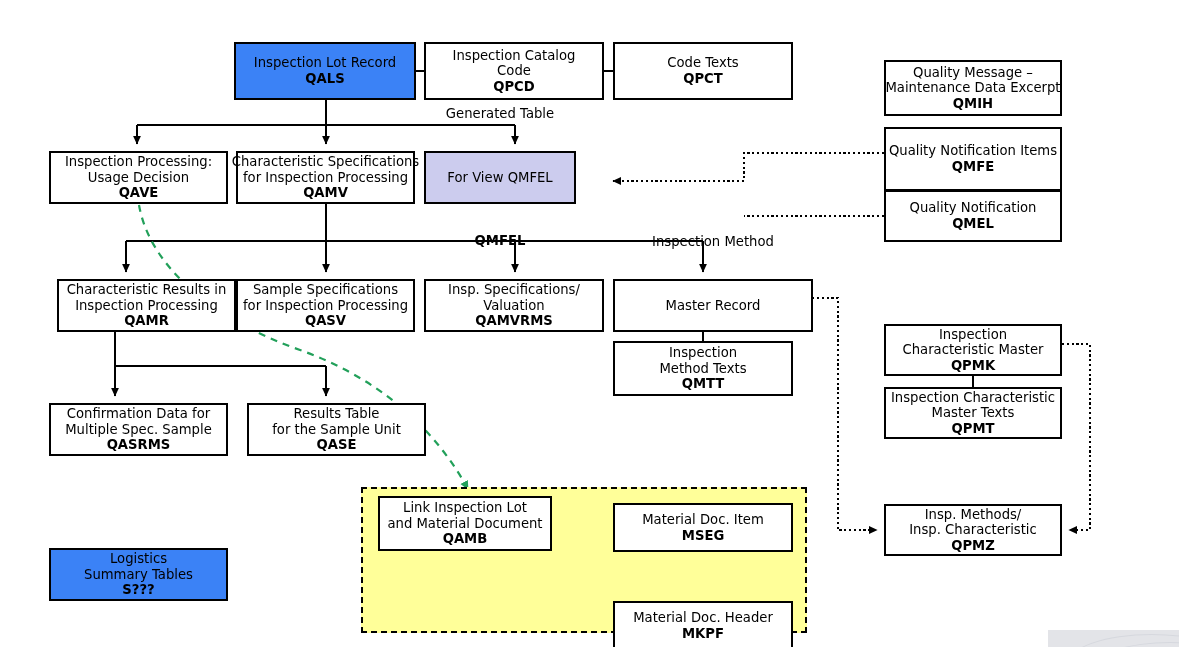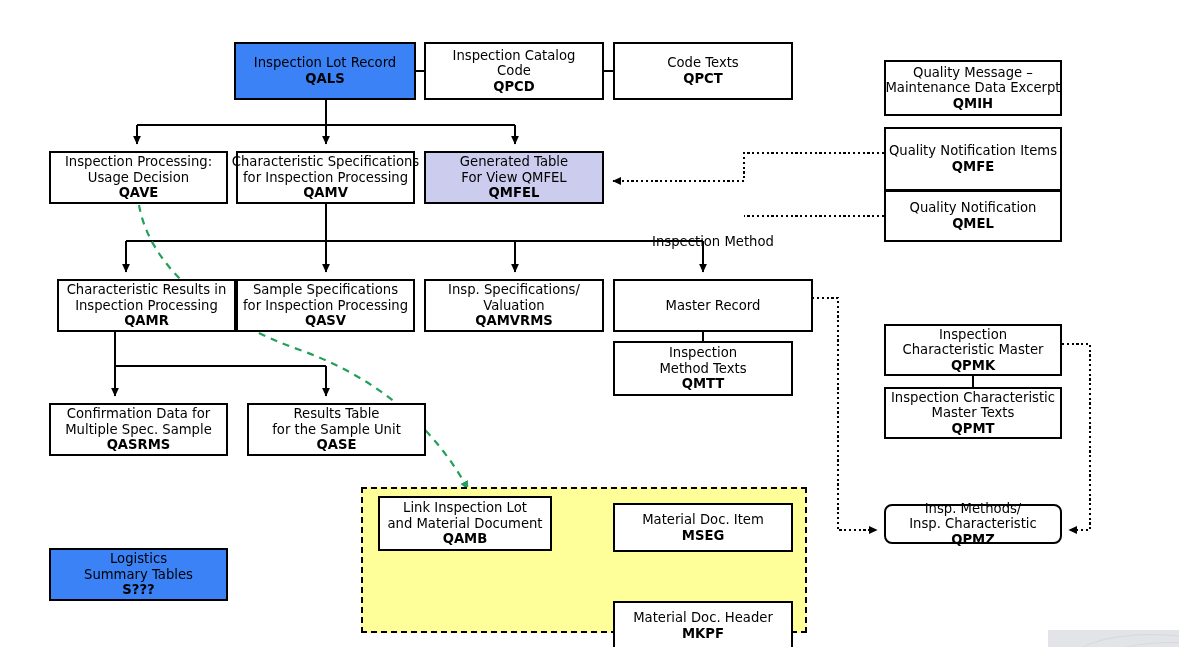--- a/index.html
+++ b/index.html
@@ -162,21 +162,21 @@
       <div class="node" style="left: 49px; top: 151px; width: 179px; height: 53px;">
         <span class="ln">Inspection Processing:</span>
         <span class="ln">Usage Decision</span>
         <span class="tbl">QAVE</span>
       </div>
       <div class="node" style="left: 236px; top: 151px; width: 179px; height: 53px;">
         <span class="ln">Characteristic Specifications</span>
         <span class="ln">for Inspection Processing</span>
         <span class="tbl">QAMV</span>
       </div>
-      <div class="node lav" style="left: 424px; top: 151px; width: 180px; height: 53px;">
+      <div class="node lav" style="left: 424px; top: 151px; width: 152px; height: 53px; gap: 48px;">
         <span class="ln">Generated Table</span>
         <span class="ln">For View QMFEL</span>
         <span class="tbl">QMFEL</span>
       </div>
       <div class="node" style="left: 49px; top: 279px; width: 179px; height: 53px; margin-left: 8px;">
         <span class="ln">Characteristic Results in</span>
         <span class="ln">Inspection Processing</span>
         <span class="tbl">QAMR</span>
       </div>
       <div class="node" style="left: 236px; top: 279px; width: 179px; height: 53px;">
@@ -212,21 +212,21 @@
       <div class="node" style="left: 49px; top: 403px; width: 179px; height: 53px;">
         <span class="ln">Confirmation Data for</span>
         <span class="ln">Multiple Spec. Sample</span>
         <span class="tbl">QASRMS</span>
       </div>
       <div class="node" style="left: 247px; top: 403px; width: 179px; height: 53px;">
         <span class="ln">Results Table</span>
         <span class="ln">for the Sample Unit</span>
         <span class="tbl">QASE</span>
       </div>
-      <div class="node" style="left: 884px; top: 504px; width: 178px; height: 40px; border-radius: 8px;">
+      <div class="node" style="left: 884px; top: 504px; width: 178px; height: 52px;">
         <span class="ln">Insp. Methods/</span>
         <span class="ln">Insp. Characteristic</span>
         <span class="tbl">QPMZ</span>
       </div>
       <div class="node gold" style="left: 49px; top: 548px; width: 179px; height: 53px;">
         <span class="ln">Logistics</span>
         <span class="ln">Summary Tables</span>
         <span class="tbl">S???</span>
       </div>
       <div class="node" style="left: 378px; top: 496px; width: 174px; height: 55px;">

